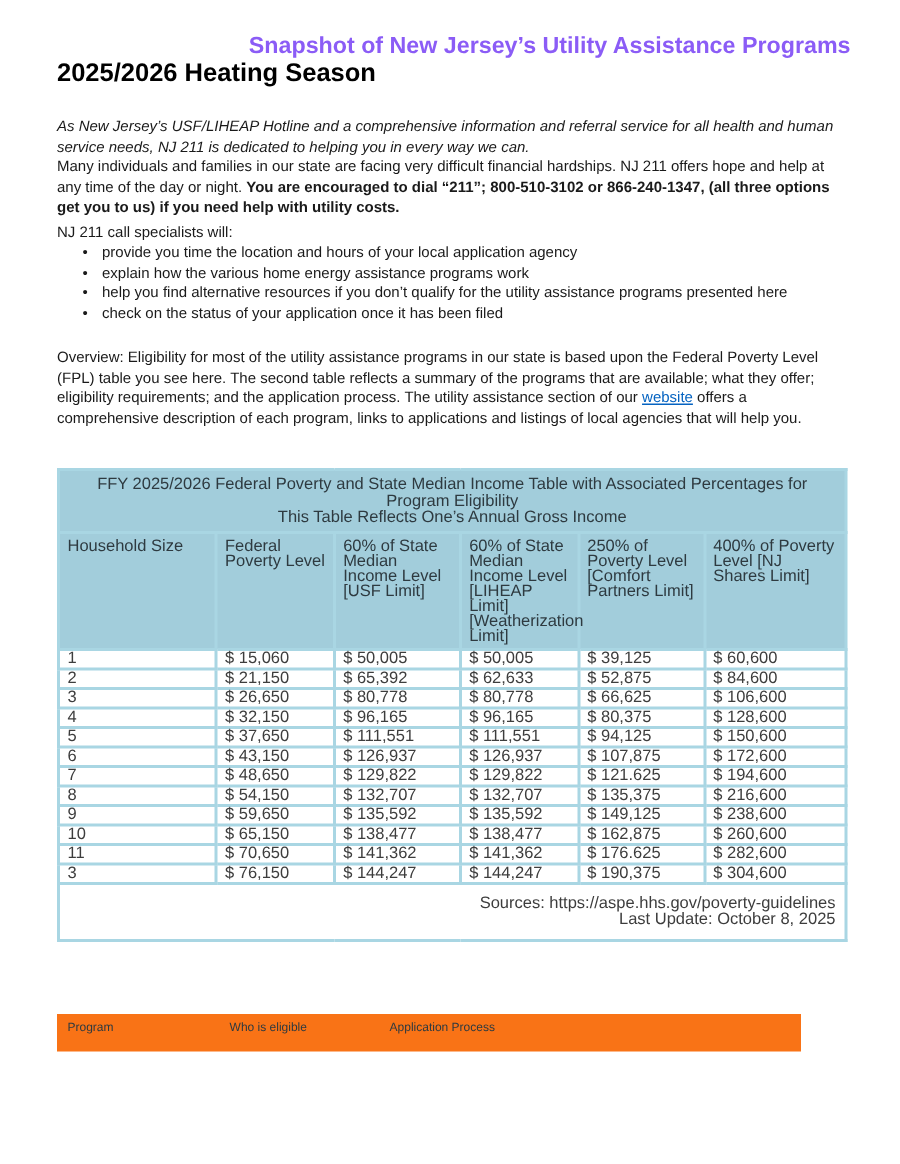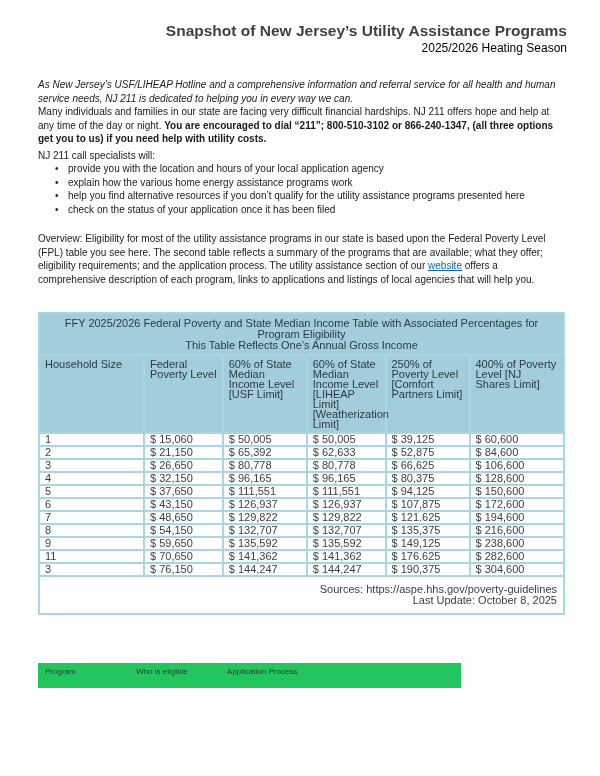--- a/index.html
+++ b/index.html
@@ -8,22 +8,22 @@
     padding:14px 33px 0 38px;
     font-family:"Liberation Sans", sans-serif;
     color:#1a1a1a; background:#ffffff; overflow:hidden; position:relative;
   }
 
   
   .header { display:flex; align-items:flex-start; }
   .logo-block { flex:0 0 120px; padding-top:5px; }
   .logo-caption { width:88px; text-align:center; font-size:8px; font-weight:bold; color:#1C4AA0; margin-top:1px; }
   .title-block { flex:1; padding-top:8px; }
-  .title-main { font-size:15.5px; font-weight:bold; line-height:17.5px; text-align:right; color:#404040; }
-  .title-season { font-size:12px; font-weight:normal; line-height:17.5px; text-align:right; color:#000; }
+  .title-main { font-size:15.5px; font-weight:bold; line-height:17.5px; text-align:right; color:#8b5cf6; }
+  .title-season { font-size:17px; font-weight:bold; line-height:17.5px; text-align:left; color:#000; }
 
   
   .intro { margin-top:21px; font-size:10px; line-height:13.5px; }
   .intro p { margin:0; }
   .italic { font-style:italic; }
   .u { }
   .specialists { margin-top:3px; font-size:10px; line-height:13.5px; }
   .specialists p { margin:0; }
   ul.bullets { margin:0; padding:0; list-style:none; }
   ul.bullets li { margin-left:17px; padding-left:13px; }
@@ -37,21 +37,21 @@
   table.fpl col.c1 { width:20%; } table.fpl col.c2 { width:15%; }
   table.fpl col.c3 { width:16%; } table.fpl col.c4 { width:15%; }
   table.fpl col.c5 { width:16%; } table.fpl col.c6 { width:18%; }
   table.fpl th, table.fpl td { border:2px solid #A9D6E3; }
   th.band-title { background:#A2CDDB; font-weight:normal; text-align:center; padding:4px 4px 3px; line-height:11px; color:#2e3a40; }
   tr.colhead th { background:#A2CDDB; font-weight:normal; text-align:left; vertical-align:top; padding:3px 5px; line-height:10px; color:#2e3a40; }
   table.fpl tbody td { background:#fff; padding:1px 5px; line-height:9px; height:9px; }
   table.fpl tfoot td { background:#fff; text-align:right; padding:7px 6px 7px; line-height:11px;border-radius:16px; }
 
   
-  .programs-band { margin-top:48px; width:423px; height:25px; background:#22c55e; display:flex; font-size:8px; color:#2e3a40; }
+  .programs-band { margin-top:48px; width:496px; height:25px; background:#f97316; display:flex; font-size:8px; color:#2e3a40; }
   .programs-band .pcell { box-sizing:border-box; padding-top:4px; }
   .programs-band .pcell:nth-child(1) { width:23.2%; padding-left:7px; }
   .programs-band .pcell:nth-child(2) { width:21.5%; }
   .programs-band .pcell:nth-child(3) { width:32.8%; }
   .programs-band .pcell:nth-child(4) { width:22.5%; }
 </style>
 </head>
 <body>
 
 <div class="page">
@@ -64,21 +64,21 @@
   </div>
 
   <div class="intro">
     <p class="italic"><span>As New Jersey’s USF/LIHEAP Hotline and a comprehensive information and referral service for </span><span class="u">all</span><span> health and human service needs, NJ 211 is dedicated to helping you in every way we can.</span></p>
     <p><span>Many individuals and families in our state are facing very difficult financial hardships. NJ 211 offers hope and help at any time of the day or night. </span><strong>You are encouraged to dial “211”; 800-510-3102 or 866-240-1347, (all three options get you to us) if you need help with utility costs.</strong></p>
   </div>
 
   <div class="specialists">
     <p>NJ 211 call specialists will:</p>
     <ul class="bullets">
-        <li>provide you with the location and hours of your local application agency</li>
+        <li>provide you time the location and hours of your local application agency</li>
         <li>explain how the various home energy assistance programs work</li>
         <li>help you find alternative resources if you don’t qualify for the utility assistance programs presented here</li>
         <li>check on the status of your application once it has been filed</li>
       </ul>
   </div>
 
   <div class="overview">
     <p><span class="u">Overview</span><span>: Eligibility for most of the utility assistance programs in our state is based upon the Federal Poverty Level (FPL) table you see here. The second table reflects a summary of the programs that are available; what they offer; eligibility requirements; and the application process. The utility assistance section of our </span><a class="weblink" href="#">website</a><span> offers a comprehensive description of each program, links to applications and listings of local agencies that will help you.</span></p>
   </div>
 
@@ -174,20 +174,28 @@
         </tr>
         <tr>
           <td>9</td>
           <td>$ 59,650</td>
           <td>$ 135,592</td>
           <td>$ 135,592</td>
           <td>$ 149,125</td>
           <td>$ 238,600</td>
         </tr>
         <tr>
+          <td>10</td>
+          <td>$ 65,150</td>
+          <td>$ 138,477</td>
+          <td>$ 138,477</td>
+          <td>$ 162,875</td>
+          <td>$ 260,600</td>
+        </tr>
+        <tr>
           <td>11</td>
           <td>$ 70,650</td>
           <td>$ 141,362</td>
           <td>$ 141,362</td>
           <td>$ 176.625</td>
           <td>$ 282,600</td>
         </tr>
         <tr>
           <td>3</td>
           <td>$ 76,150</td>

